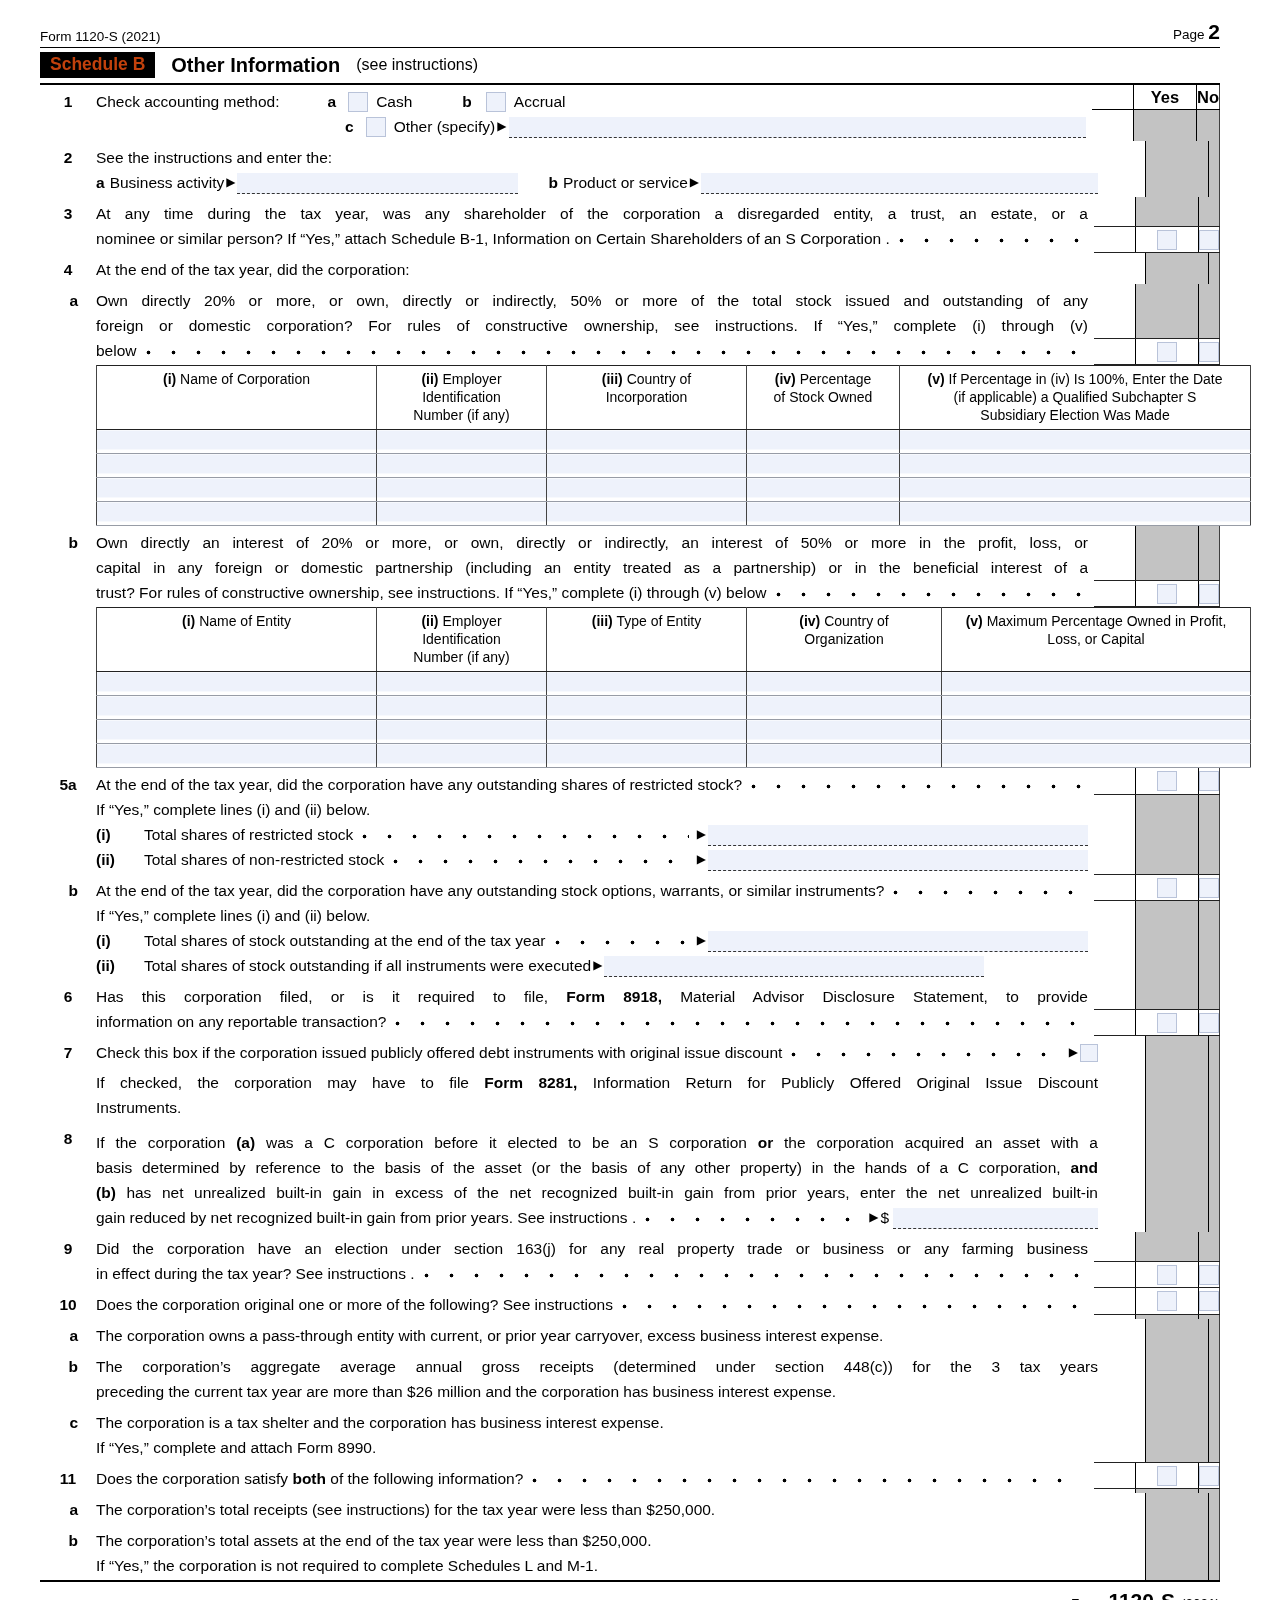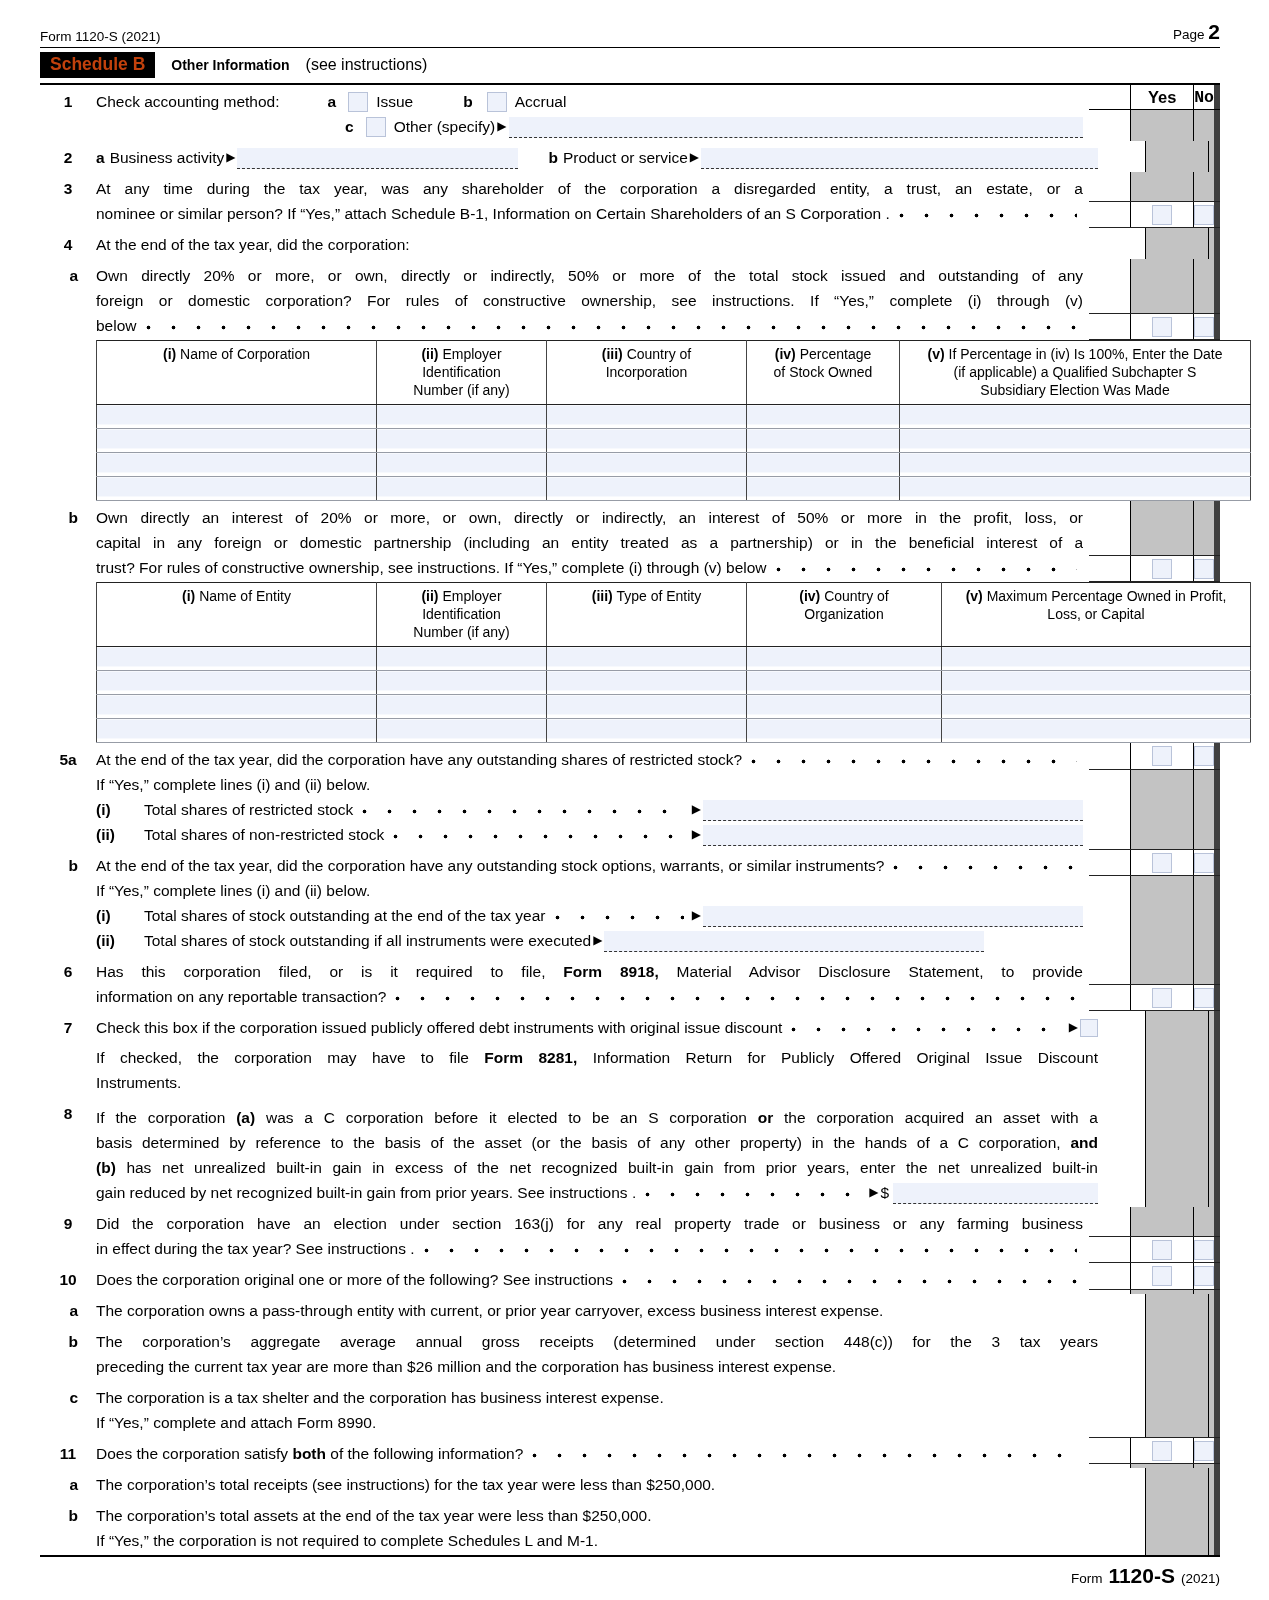--- a/index.html
+++ b/index.html
@@ -11,34 +11,34 @@
     position: relative; overflow: hidden;
   }
   .page { padding: 20px 49px 0 40px; }
 
   .topline { display:flex; justify-content:space-between; align-items:flex-end;
     font-size:13.5px; padding-bottom:3px; border-bottom:1.5px solid #000; }
   .pgnum b { font-size:21px; }
 
   .schedhdr { display:flex; align-items:center; gap:16px; padding:4px 0 5px; border-bottom:2.5px solid #000; }
   .badge { background:#000; color:#c2410c; font-weight:700; font-size:17.5px; padding:2px 10px 3px; }
-  .title { font-weight:700; font-size:14px; }
+  .title { font-weight:700; font-size:20px; }
   .subtitle { font-size:16px; }
 
   .qrow { display:flex; align-items:stretch; }
   .qnum { flex:0 0 56px; font-weight:700; text-align:center; padding-top:4px; line-height:25px; }
   .qnum.letter { text-align:right; padding-right:18px; }
   .qbody { flex:1; min-width:0; padding:4px 6px 2px 0; line-height:25px; }
 
   .qans { flex:0 0 116px; display:flex; flex-direction:column; }
   .ansrow { display:flex; flex:1 1 auto;padding-left:41px; }
   .yc { width:64px; border-left:1px solid #000; border-right:1px solid #000;
         display:flex; justify-content:center; align-items:flex-start; padding-top:3px; }
-  .nc { flex:1; border-right:6px solid #404040;
-        display:flex; justify-content:center; align-items:flex-start; padding-top:3px;font-family:Liberation Mono, monospace; }
+  .nc { flex:1; border-right:1px solid #404040;
+        display:flex; justify-content:center; align-items:flex-start; padding-top:3px; }
   .ansrow.gray { }
   .gray .yc, .gray .nc { background:#c3c3c3; }
   .ansrow.cbrow { flex:0 0 27px; border-top:1.5px solid #222; border-bottom:1.5px solid #222; background:#fff; }
   .ansrow.cbrow.nt { border-top:none; }
   .ansrow.hd { flex:0 0 25px; border-bottom:1.5px solid #000; font-weight:700; font-size:16.5px; }
   .hd .yc, .hd .nc { align-items:center; padding-top:0; }
 
   .cb { width:20px; height:20px; background:#eef2fb; border:1px solid #b9c3d9; display:inline-block; flex:0 0 auto; }
   .cb.sm { width:18px; height:18px; }
 
@@ -89,21 +89,21 @@
   <div class="qrow">
     <div class="qnum">1</div>
     <div class="qbody">
       <div class="fline">
         <span>Check accounting method:</span>
         <span class="sp" style="width:48px"></span>
         <span class="bold">a</span>
         <span class="sp" style="width:12px"></span>
         <span class="cb"></span>
         <span class="sp" style="width:8px"></span>
-        <span>Issue</span>
+        <span>Cash</span>
         <span class="sp" style="width:50px"></span>
         <span class="bold">b</span>
         <span class="sp" style="width:14px"></span>
         <span class="cb"></span>
         <span class="sp" style="width:8px"></span>
         <span>Accrual</span>
       </div>
       <div class="fline">
         <span class="sp" style="width:249px"></span>
         <span class="bold">c</span>
@@ -123,20 +123,21 @@
       <div class="ansrow gray">
           <div class="yc"></div>
           <div class="nc"></div>
         </div>
     </div>
   </div>
 
   <div class="qrow">
     <div class="qnum">2</div>
     <div class="qbody">
+      <div>See the instructions and enter the:</div>
       <div class="fline">
         <span class="bold">a</span>
         <span class="sp" style="width:5px"></span>
         <span>Business activity</span>
         <span class="arrow">▶</span>
         <span class="fill" style="width:281px"></span>
         <span class="sp" style="width:30px"></span>
         <span class="bold">b</span>
         <span class="sp" style="width:5px"></span>
         <span>Product or service</span>

